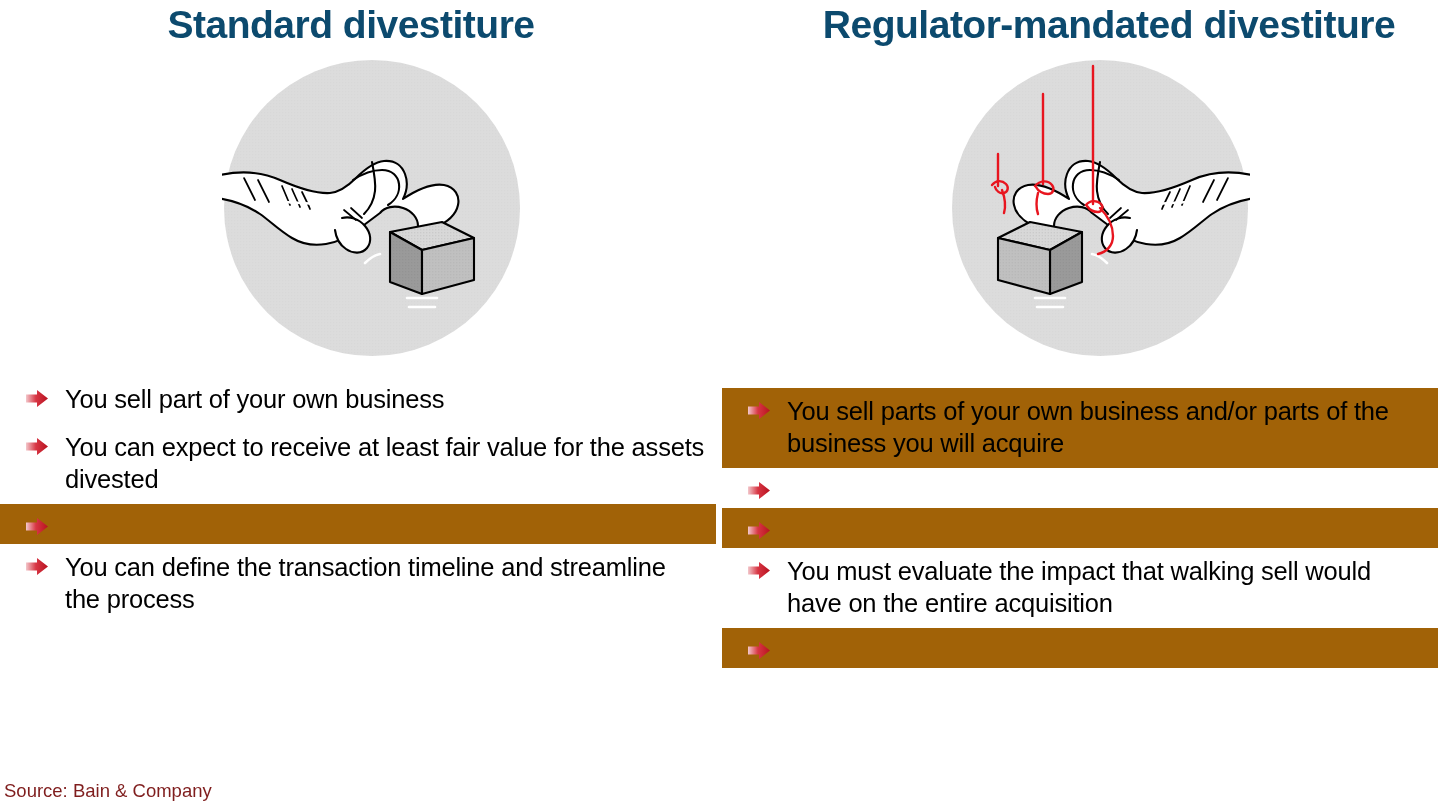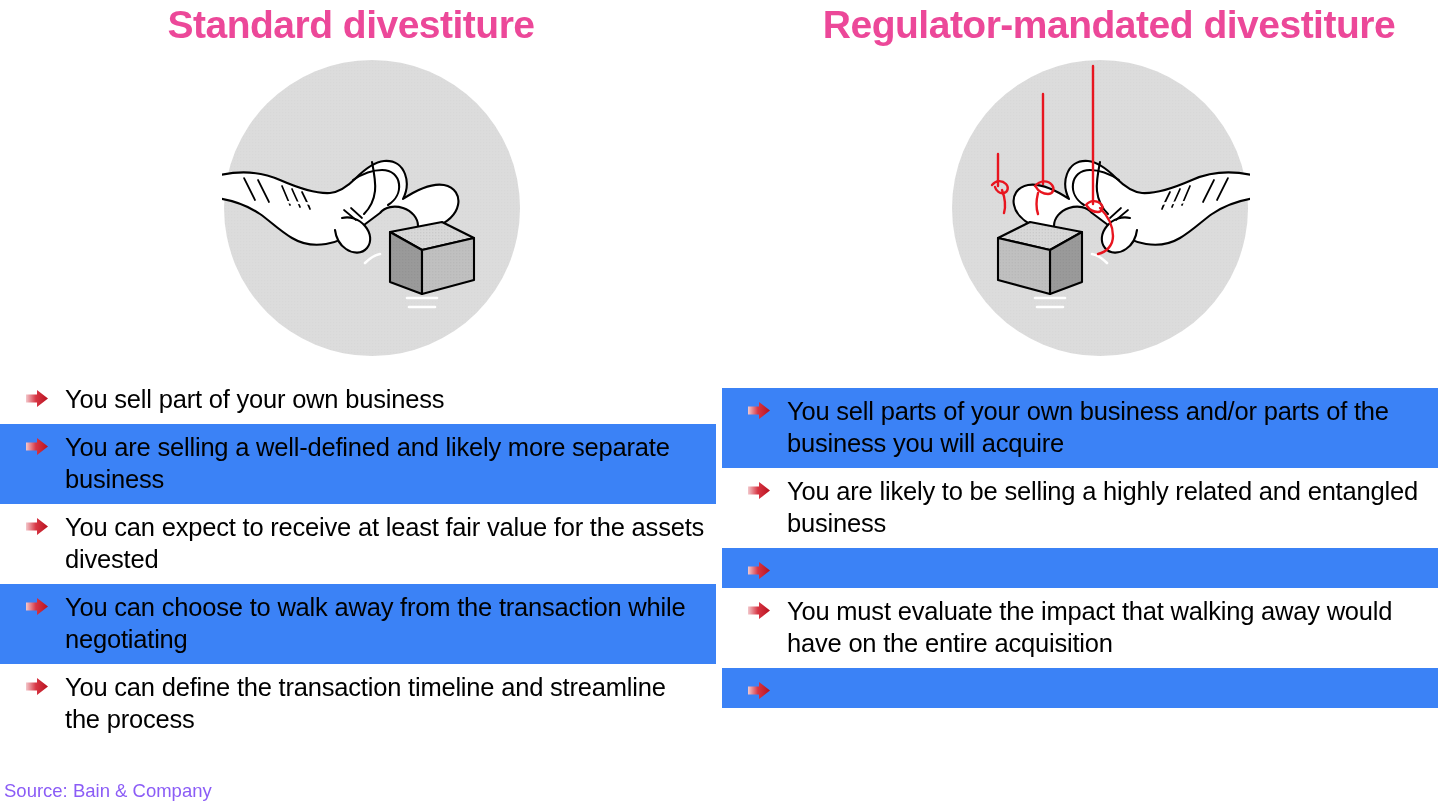--- a/index.html
+++ b/index.html
@@ -15,21 +15,21 @@
     overflow: hidden;
     font-family: "Liberation Sans", sans-serif;
   }
 
   
   .col-title {
     position: absolute;
     top: 2px;
     font-size: 39px;
     font-weight: bold;
-    color: #ec4899;
+    color: #0c4a6e;
     text-align: center;
     letter-spacing: -0.5px;
     white-space: nowrap;
     line-height: 46px;
   }
   #title-left  { left: 0;    width: 702px; }
   #title-right { left: 750px; width: 718px; }
 
   
   .illus {
@@ -50,21 +50,21 @@
   #list-right { left: 722px; top: 388px; width: 716px; }
 
   .bullet-row {
     position: relative;
     display: flex;
     align-items: flex-start;
     box-sizing: border-box;
     padding: 7px 10px 9px 26px;
     background: transparent;
   }
-  .bullet-row.shaded { background: #3b82f6; }
+  .bullet-row.shaded { background: #a16207; }
 
   .bullet-arrow {
     flex: 0 0 auto;
     width: 22px;
     height: 17px;
     margin-top: 7px;
     margin-right: 17px;
   }
   .bullet-arrow svg { display: block; }
 
@@ -74,21 +74,21 @@
     color: #000000;
     letter-spacing: -0.2px;
   }
 
   
   #source-note {
     position: absolute;
     left: 4px;
     bottom: 8px;
     font-size: 18.5px;
-    color: #8b5cf6;
+    color: #7f1d1d;
     line-height: 22px;
   }
 </style>
 </head>
 <body>
 
 <div id="slide">
 
   <div class="col-title" id="title-left">Standard divestiture</div>
 
@@ -287,100 +287,90 @@
                 <stop offset="0.45" stop-color="#d83644"></stop>
                 <stop offset="1" stop-color="#b8121f"></stop>
           </linearGradient>
             </defs>
           <polygon points="0,4.5 11,4.5 11,0 22,8.5 11,17 11,12.5 0,12.5" fill="url(#ag1)"></polygon>
         </svg>
       </span>
       <span class="bullet-text">You sell part of your own business</span>
     </div>
 
+
+    <div class="bullet-row">
+      <span class="bullet-arrow">
+        <svg width="22" height="17" viewBox="0 0 22 17" xmlns="http://www.w3.org/2000/svg">
+          <polygon points="0,4.5 11,4.5 11,0 22,8.5 11,17 11,12.5 0,12.5" fill="url(#ag1)"></polygon>
+        </svg>
+      </span>
+      <span class="bullet-text">You can expect to receive at least fair value for the assets divested</span>
+    </div>
+
     <div class="bullet-row shaded">
       <span class="bullet-arrow">
         <svg width="22" height="17" viewBox="0 0 22 17" xmlns="http://www.w3.org/2000/svg">
           <polygon points="0,4.5 11,4.5 11,0 22,8.5 11,17 11,12.5 0,12.5" fill="url(#ag1)"></polygon>
         </svg>
       </span>
-      <span class="bullet-text">You are selling a well-defined and likely more separate business</span>
-    </div>
-
-    <div class="bullet-row">
-      <span class="bullet-arrow">
-        <svg width="22" height="17" viewBox="0 0 22 17" xmlns="http://www.w3.org/2000/svg">
-          <polygon points="0,4.5 11,4.5 11,0 22,8.5 11,17 11,12.5 0,12.5" fill="url(#ag1)"></polygon>
-        </svg>
-      </span>
-      <span class="bullet-text">You can expect to receive at least fair value for the assets divested</span>
-    </div>
+    </div>
+
+    <div class="bullet-row">
+      <span class="bullet-arrow">
+        <svg width="22" height="17" viewBox="0 0 22 17" xmlns="http://www.w3.org/2000/svg">
+          <polygon points="0,4.5 11,4.5 11,0 22,8.5 11,17 11,12.5 0,12.5" fill="url(#ag1)"></polygon>
+        </svg>
+      </span>
+      <span class="bullet-text">You can define the transaction timeline and streamline the process</span>
+    </div>
+
+  </div>
+
+  <div class="bullet-list" id="list-right">
 
     <div class="bullet-row shaded">
       <span class="bullet-arrow">
         <svg width="22" height="17" viewBox="0 0 22 17" xmlns="http://www.w3.org/2000/svg">
           <polygon points="0,4.5 11,4.5 11,0 22,8.5 11,17 11,12.5 0,12.5" fill="url(#ag1)"></polygon>
         </svg>
       </span>
-      <span class="bullet-text">You can choose to walk away from the transaction while negotiating</span>
-    </div>
-
-    <div class="bullet-row">
-      <span class="bullet-arrow">
-        <svg width="22" height="17" viewBox="0 0 22 17" xmlns="http://www.w3.org/2000/svg">
-          <polygon points="0,4.5 11,4.5 11,0 22,8.5 11,17 11,12.5 0,12.5" fill="url(#ag1)"></polygon>
-        </svg>
-      </span>
-      <span class="bullet-text">You can define the transaction timeline and streamline the process</span>
+      <span class="bullet-text">You sell parts of your own business and/or parts of the business you will acquire</span>
+    </div>
+
+    <div class="bullet-row">
+      <span class="bullet-arrow">
+        <svg width="22" height="17" viewBox="0 0 22 17" xmlns="http://www.w3.org/2000/svg">
+          <polygon points="0,4.5 11,4.5 11,0 22,8.5 11,17 11,12.5 0,12.5" fill="url(#ag1)"></polygon>
+        </svg>
+      </span>
+    </div>
+
+    <div class="bullet-row shaded">
+      <span class="bullet-arrow">
+        <svg width="22" height="17" viewBox="0 0 22 17" xmlns="http://www.w3.org/2000/svg">
+          <polygon points="0,4.5 11,4.5 11,0 22,8.5 11,17 11,12.5 0,12.5" fill="url(#ag1)"></polygon>
+        </svg>
+      </span>
+    </div>
+
+    <div class="bullet-row">
+      <span class="bullet-arrow">
+        <svg width="22" height="17" viewBox="0 0 22 17" xmlns="http://www.w3.org/2000/svg">
+          <polygon points="0,4.5 11,4.5 11,0 22,8.5 11,17 11,12.5 0,12.5" fill="url(#ag1)"></polygon>
+        </svg>
+      </span>
+      <span class="bullet-text">You must evaluate the impact that walking sell would have on the entire acquisition</span>
+    </div>
+
+    <div class="bullet-row shaded">
+      <span class="bullet-arrow">
+        <svg width="22" height="17" viewBox="0 0 22 17" xmlns="http://www.w3.org/2000/svg">
+          <polygon points="0,4.5 11,4.5 11,0 22,8.5 11,17 11,12.5 0,12.5" fill="url(#ag1)"></polygon>
+        </svg>
+      </span>
     </div>
 
   </div>
 
-  <div class="bullet-list" id="list-right">
-
-    <div class="bullet-row shaded">
-      <span class="bullet-arrow">
-        <svg width="22" height="17" viewBox="0 0 22 17" xmlns="http://www.w3.org/2000/svg">
-          <polygon points="0,4.5 11,4.5 11,0 22,8.5 11,17 11,12.5 0,12.5" fill="url(#ag1)"></polygon>
-        </svg>
-      </span>
-      <span class="bullet-text">You sell parts of your own business and/or parts of the business you will acquire</span>
-    </div>
-
-    <div class="bullet-row">
-      <span class="bullet-arrow">
-        <svg width="22" height="17" viewBox="0 0 22 17" xmlns="http://www.w3.org/2000/svg">
-          <polygon points="0,4.5 11,4.5 11,0 22,8.5 11,17 11,12.5 0,12.5" fill="url(#ag1)"></polygon>
-        </svg>
-      </span>
-      <span class="bullet-text">You are likely to be selling a highly related and entangled business</span>
-    </div>
-
-    <div class="bullet-row shaded">
-      <span class="bullet-arrow">
-        <svg width="22" height="17" viewBox="0 0 22 17" xmlns="http://www.w3.org/2000/svg">
-          <polygon points="0,4.5 11,4.5 11,0 22,8.5 11,17 11,12.5 0,12.5" fill="url(#ag1)"></polygon>
-        </svg>
-      </span>
-    </div>
-
-    <div class="bullet-row">
-      <span class="bullet-arrow">
-        <svg width="22" height="17" viewBox="0 0 22 17" xmlns="http://www.w3.org/2000/svg">
-          <polygon points="0,4.5 11,4.5 11,0 22,8.5 11,17 11,12.5 0,12.5" fill="url(#ag1)"></polygon>
-        </svg>
-      </span>
-      <span class="bullet-text">You must evaluate the impact that walking away would have on the entire acquisition</span>
-    </div>
-
-    <div class="bullet-row shaded">
-      <span class="bullet-arrow">
-        <svg width="22" height="17" viewBox="0 0 22 17" xmlns="http://www.w3.org/2000/svg">
-          <polygon points="0,4.5 11,4.5 11,0 22,8.5 11,17 11,12.5 0,12.5" fill="url(#ag1)"></polygon>
-        </svg>
-      </span>
-    </div>
-
-  </div>
-
   <div id="source-note">Source: Bain &amp; Company</div>
 
 </div>
 
 </body></html>

